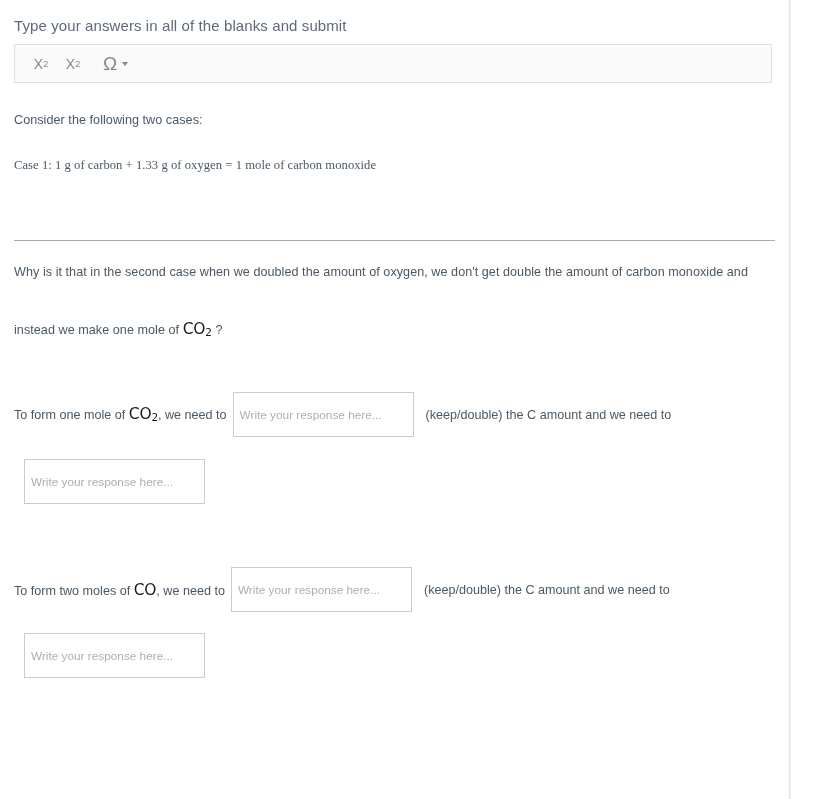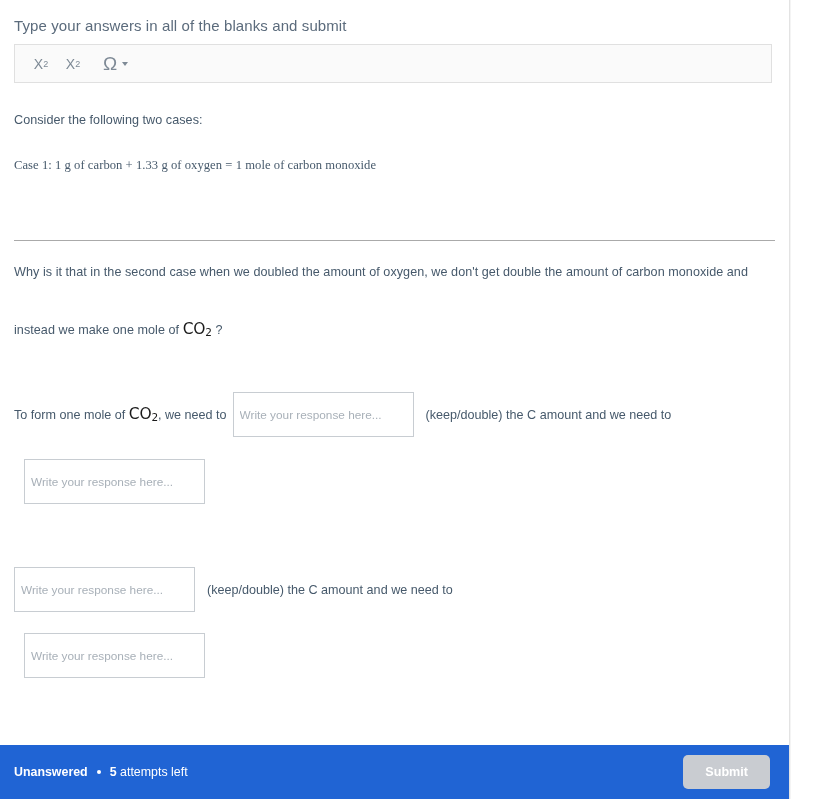--- a/index.html
+++ b/index.html
@@ -253,32 +253,27 @@
       </span>
       <input class="resp-input" type="text" placeholder="Write your response here..." style="">
       <span class="seg seg-after">(keep/double) the C amount and we need to</span>
     </div>
 
     <div class="answer-row row-b">
       <input class="resp-input" type="text" placeholder="Write your response here..." style="">
     </div>
 
     <div class="answer-row row-c">
+      <span class="seg seg-before">
+        <span>To form two moles of</span>
+        <span class="chem">CO</span><span>, we need to</span>
+      </span>
       <input class="resp-input" type="text" placeholder="Write your response here..." style="">
       <span class="seg seg-after">(keep/double) the C amount and we need to</span>
     </div>
 
     <div class="answer-row row-d">
       <input class="resp-input" type="text" placeholder="Write your response here..." style="">
     </div>
 
-    <div class="footer-bar">
-      <div class="footer-status">
-        <span class="status-word">Unanswered</span>
-        <span class="status-dot"></span>
-        <span class="attempts-count">5</span>
-        <span class="attempts-text">attempts left</span>
-      </div>
-      <button class="submit-button">Submit</button>
-    </div>
 
   </div>
 </div>
 
 </body></html>

